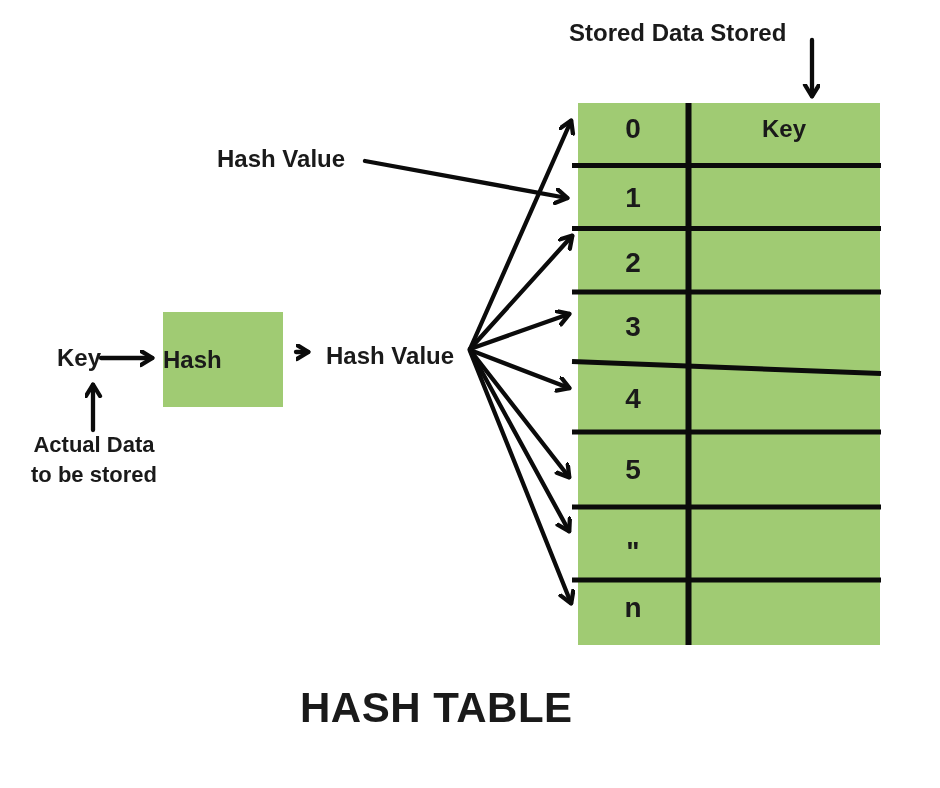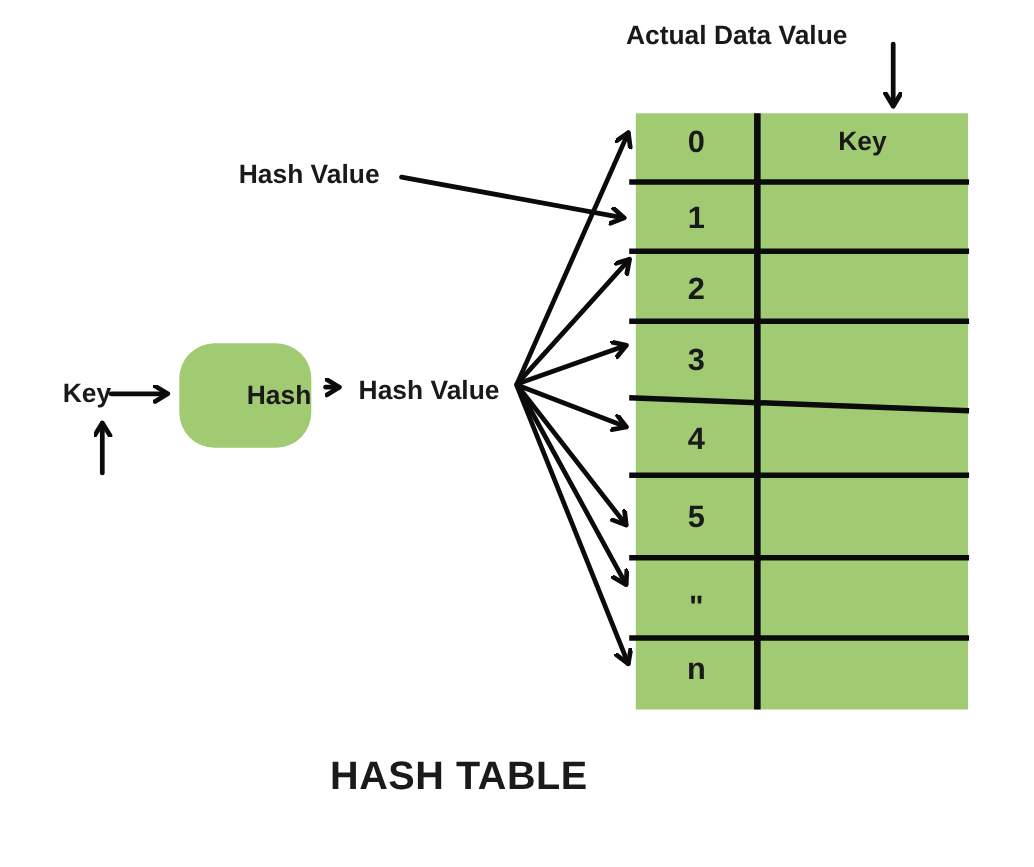--- a/index.html
+++ b/index.html
@@ -31,28 +31,27 @@
     background: var(--diagram-green, #A0CB73);
     z-index: 1;
   }
   #hash-function-box {
     position: absolute;
     left: 163px; top: 312px;
     width: 120px; height: 95px;
     background: var(--diagram-green, #A0CB73);
     display: flex;
     flex-direction: column;
-    align-items: flex-end;
+    align-items: flex-start;
     justify-content: center;
     font-size: 24px;
     line-height: 31px;
     font-weight: 700;
     text-align: center;
     z-index: 2;
-    border-radius: 32px;
   }
   #arrow-layer {
     position: absolute;
     left: 0; top: 0;
     width: 940px; height: 788px;
     z-index: 2;
   }
   .ln {
     stroke: var(--line-color, #0b0b0b);
     stroke-width: 4.3;
@@ -94,21 +93,21 @@
     width: 160px;
     text-align: center;
     font-size: 22px;
     line-height: 30px;
     font-weight: 700;
     z-index: 3;
   }
   #diagram-title {
     position: absolute;
     left: 300px; top: 684px;
-    font-size: 36px;
+    font-size: 42px;
     font-weight: 700;
     letter-spacing: 0.5px;
     white-space: nowrap;
     z-index: 3;
   }
 </style>
 </head>
 <body>
 
 <div id="canvas">
@@ -141,26 +140,30 @@
     <line class="ln" x1="470" y1="349" x2="572" y2="236"></line>
     <line class="ln" x1="470" y1="349" x2="569" y2="314"></line>
     <line class="ln" x1="470" y1="350" x2="569" y2="388"></line>
     <line class="ln" x1="470" y1="350" x2="569" y2="477"></line>
     <line class="ln" x1="470" y1="350" x2="569" y2="531"></line>
     <line class="ln" x1="470" y1="351" x2="571" y2="603"></line>
 
     <line class="ln" x1="812" y1="40" x2="812" y2="96"></line>
   </svg>
 
-  <div class="lbl lbl-24" style="left:569px; top:19px;">Actual Data Value</div>
+  <div class="lbl lbl-24" style="left:569px; top:19px;">Stored Data Stored</div>
 
   <div class="lbl lbl-24" style="left:217px; top:145px;">Hash Value</div>
 
   <div class="lbl lbl-24" style="left:57px; top:344px;">Key</div>
 
+  <div id="note-block">
+    <div>Actual Data</div>
+    <div>to be stored</div>
+  </div>
 
   <div id="hash-function-box">
     <div>Hash</div>
   </div>
 
   <div class="lbl lbl-24" style="left:326px; top:342px;">Hash Value</div>
 
   <div class="row-index" style="top:111px;">0</div>
   <div class="row-index" style="top:180px;">1</div>
   <div class="row-index" style="top:245px;">2</div>

